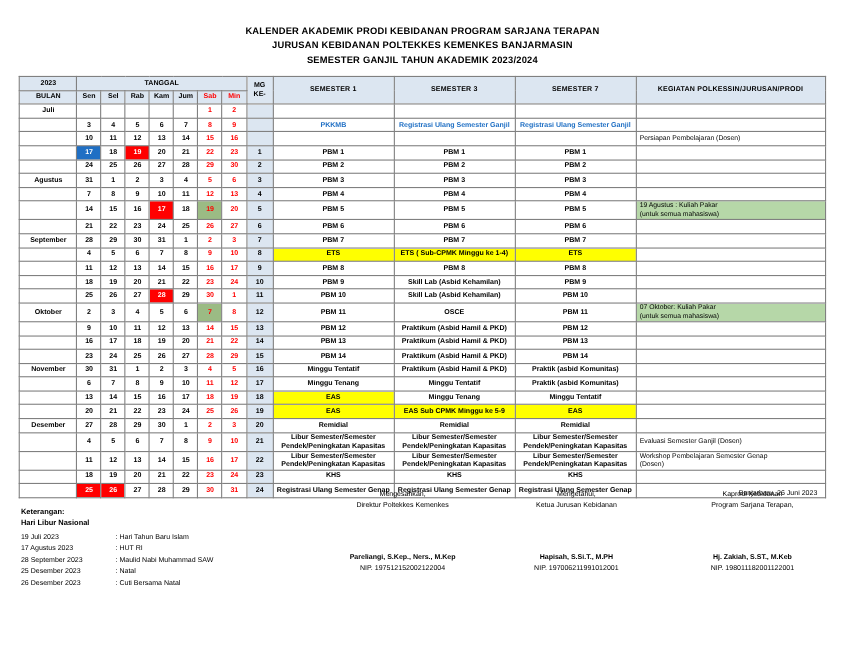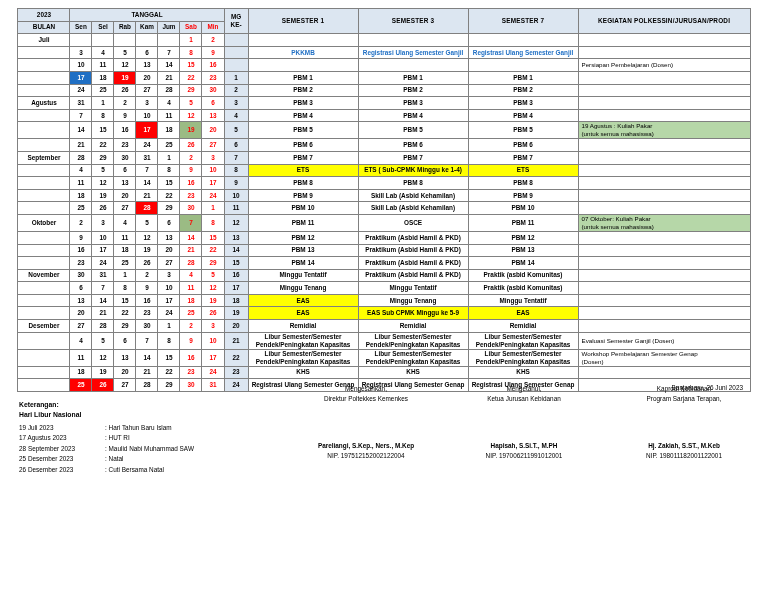--- a/index.html
+++ b/index.html
@@ -75,20 +75,25 @@
   .sig { position: absolute; top: -16px; text-align: center; font-size: 6.4px; line-height: 10.5px; }
   .sig .nm { font-weight: bold; margin-top: 36px; }
   .sig .nip { }
   .place { position: absolute; right: 6px; top: -16px; font-size: 6.4px; }
 </style>
 </head>
 <body>
 
 <div id="root">
 
+  <div class="titles">
+    <div>KALENDER AKADEMIK PRODI KEBIDANAN PROGRAM SARJANA TERAPAN</div>
+    <div>JURUSAN KEBIDANAN POLTEKKES KEMENKES BANJARMASIN</div>
+    <div>SEMESTER GANJIL TAHUN AKADEMIK 2023/2024</div>
+  </div>
 
   <table class="cal">
     <colgroup>
       <col class="col-bulan">
         <col class="col-d">
         <col class="col-d">
         <col class="col-d">
         <col class="col-d">
       <col class="col-d">
         <col class="col-d">

